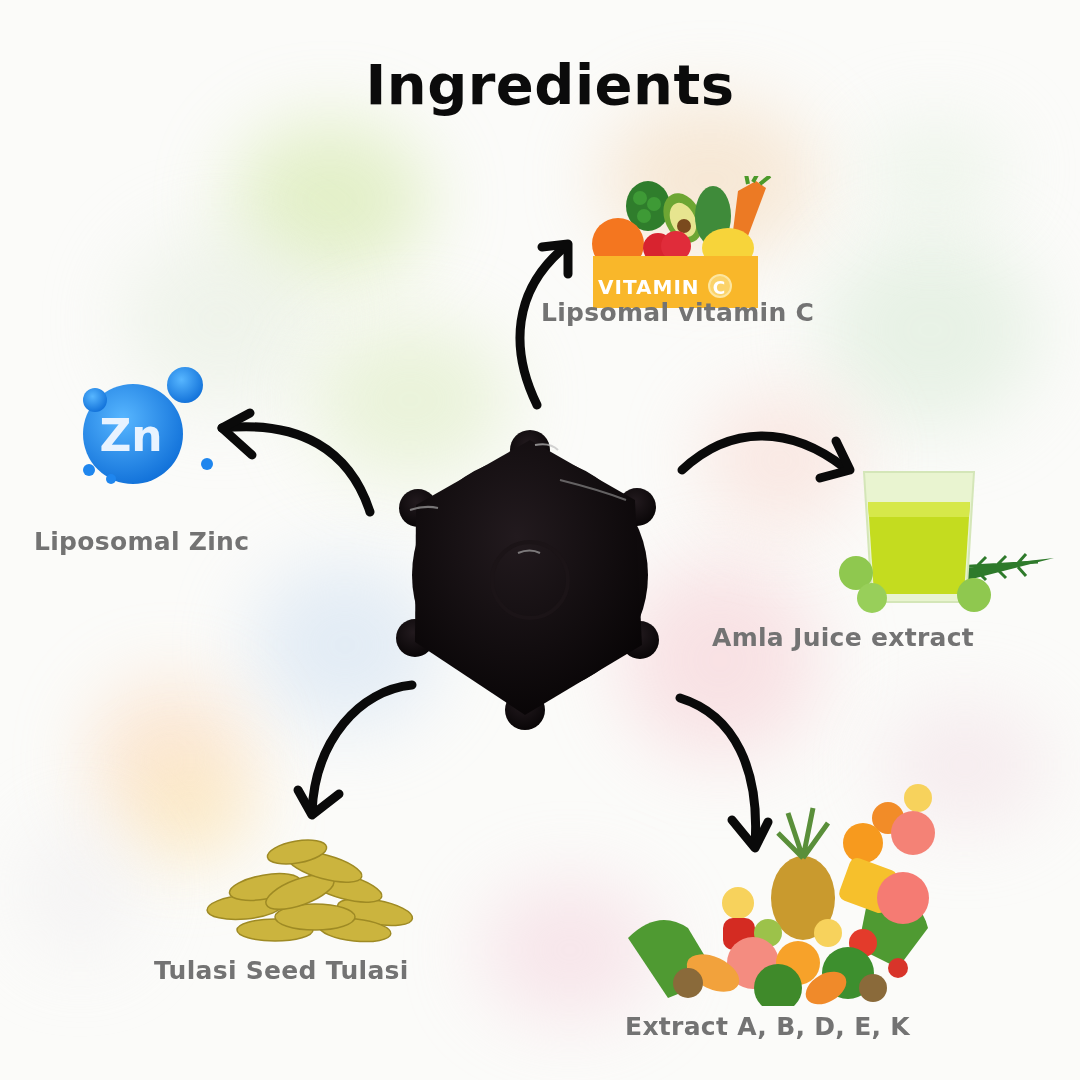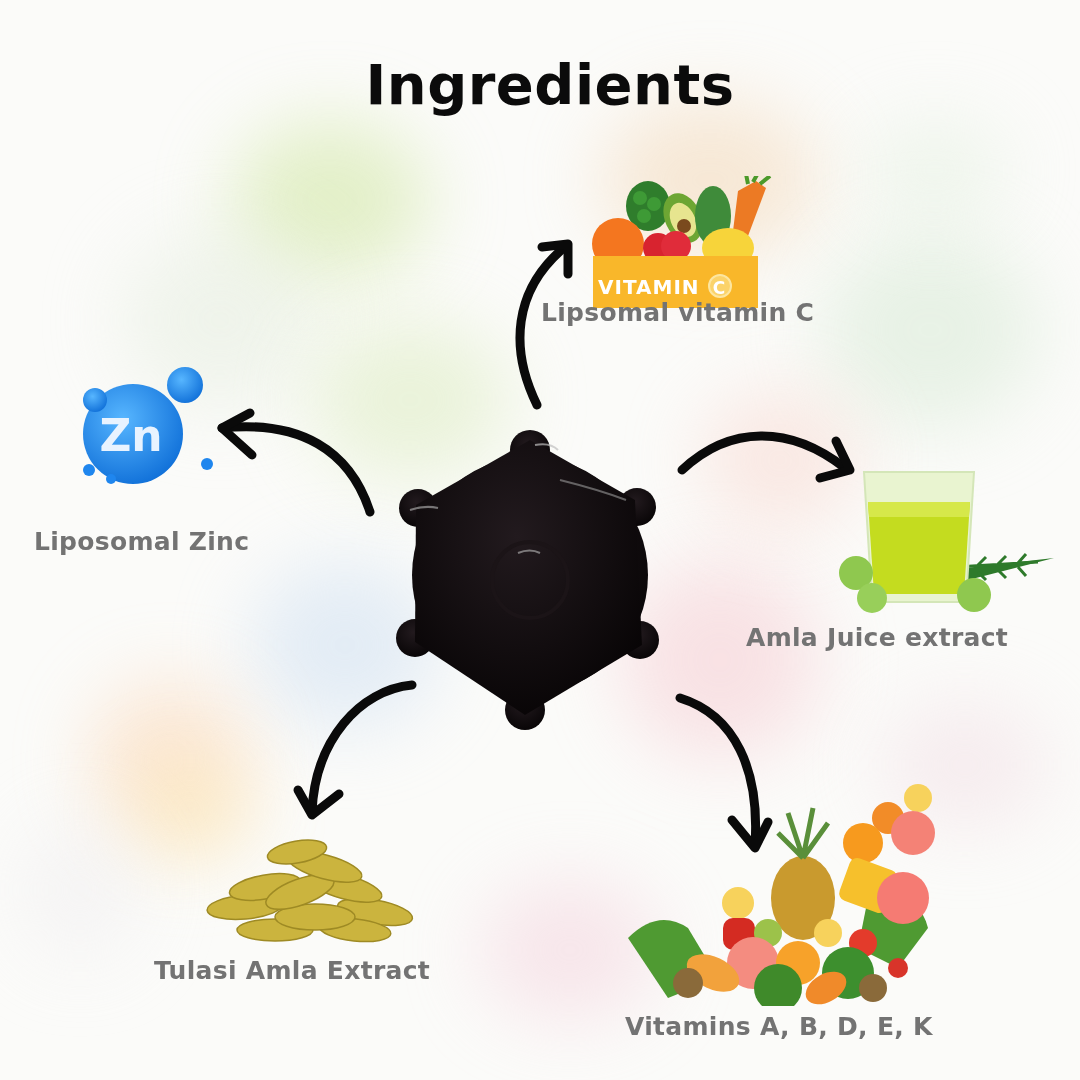--- a/index.html
+++ b/index.html
@@ -140,37 +140,37 @@
 <svg class="illus" style="left:828px;top:462px;width:228px;height:158px;" viewBox="0 0 228 158">
   <path d="M120 108 L226 96 L140 118 Z" fill="#2e7a2b"></path>
   <path d="M128 105 L210 100 M150 103 L158 95 M170 102 L178 94 M190 101 L198 92 M150 110 L158 118 M170 108 L178 116 M190 105 L198 114" stroke="#2e7a2b" stroke-width="3"></path>
   <path d="M36 10 L146 10 L138 140 L44 140 Z" fill="#e9f4d0" stroke="#d4e6b8" stroke-width="2"></path>
   <path d="M40 40 L142 40 L136 132 L46 132 Z" fill="#c4dc1f"></path>
   <path d="M40 40 L142 40 L141 55 L41 55 Z" fill="#d6e84a"></path>
   <circle cx="28" cy="111" r="17" fill="#8fc84f"></circle>
   <circle cx="44" cy="136" r="15" fill="#98cf5a"></circle>
   <circle cx="146" cy="133" r="17" fill="#8fc84f"></circle>
 </svg>
-<div class="label" style="left:746px;top:623px;">Amla Juice extract</div>
+<div class="label" style="left:712px;top:623px;">Amla Juice extract</div>
 
 <svg class="illus" style="left:205px;top:832px;width:215px;height:112px;" viewBox="0 0 215 112">
   <g fill="#cbb43e" stroke="#9e8a24" stroke-width="1.5">
     <ellipse cx="40" cy="75" rx="38" ry="12" transform="rotate(-5 40 75)"></ellipse>
     <ellipse cx="170" cy="80" rx="38" ry="12" transform="rotate(10 170 80)"></ellipse>
     <ellipse cx="70" cy="98" rx="38" ry="11"></ellipse>
     <ellipse cx="150" cy="98" rx="36" ry="11" transform="rotate(6 150 98)"></ellipse>
     <ellipse cx="110" cy="85" rx="40" ry="13"></ellipse>
     <ellipse cx="60" cy="55" rx="36" ry="12" transform="rotate(-10 60 55)"></ellipse>
     <ellipse cx="140" cy="55" rx="38" ry="12" transform="rotate(15 140 55)"></ellipse>
     <ellipse cx="95" cy="60" rx="36" ry="13" transform="rotate(-20 95 60)"></ellipse>
     <ellipse cx="120" cy="35" rx="38" ry="12" transform="rotate(15 120 35)"></ellipse>
     <ellipse cx="92" cy="20" rx="30" ry="11" transform="rotate(-10 92 20)"></ellipse>
   </g>
 </svg>
-<div class="label" style="left:154px;top:956px;">Tulasi Amla Extract</div>
+<div class="label" style="left:154px;top:956px;">Tulasi Seed Tulasi</div>
 
 <svg class="illus" style="left:628px;top:778px;width:310px;height:228px;" viewBox="0 0 310 228">
   <path d="M0 160 Q30 130 60 150 L90 200 L40 220 Z" fill="#4f9a32"></path>
   <path d="M240 120 Q290 110 300 150 L270 190 L230 170 Z" fill="#4f9a32"></path>
   <circle cx="260" cy="40" r="16" fill="#f28c28"></circle>
   <circle cx="290" cy="20" r="14" fill="#f7d25c"></circle>
   <circle cx="285" cy="55" r="22" fill="#f48276"></circle>
   <circle cx="235" cy="65" r="20" fill="#f79a1e"></circle>
   <rect x="215" y="85" width="50" height="45" rx="8" fill="#f6c02c" transform="rotate(20 240 108)"></rect>
   <ellipse cx="175" cy="120" rx="32" ry="42" fill="#c99a2e"></ellipse>
@@ -184,13 +184,13 @@
   <circle cx="125" cy="185" r="26" fill="#f48c80"></circle>
   <circle cx="170" cy="185" r="22" fill="#f7a22a"></circle>
   <circle cx="220" cy="195" r="26" fill="#3d8f2e"></circle>
   <ellipse cx="85" cy="195" rx="28" ry="16" fill="#f2a23c" transform="rotate(25 85 195)"></ellipse>
   <circle cx="150" cy="210" r="24" fill="#3f8a2a"></circle>
   <ellipse cx="198" cy="210" rx="22" ry="14" fill="#f08a2a" transform="rotate(-30 198 210)"></ellipse>
   <circle cx="60" cy="205" r="15" fill="#8a6a3a"></circle>
   <circle cx="245" cy="210" r="14" fill="#8a6a3a"></circle>
   <circle cx="270" cy="190" r="10" fill="#d8342a"></circle>
 </svg>
-<div class="label" style="left:625px;top:1012px;">Vitamins A, B, D, E, K</div>
+<div class="label" style="left:625px;top:1012px;">Extract A, B, D, E, K</div>
 
 </body></html>

